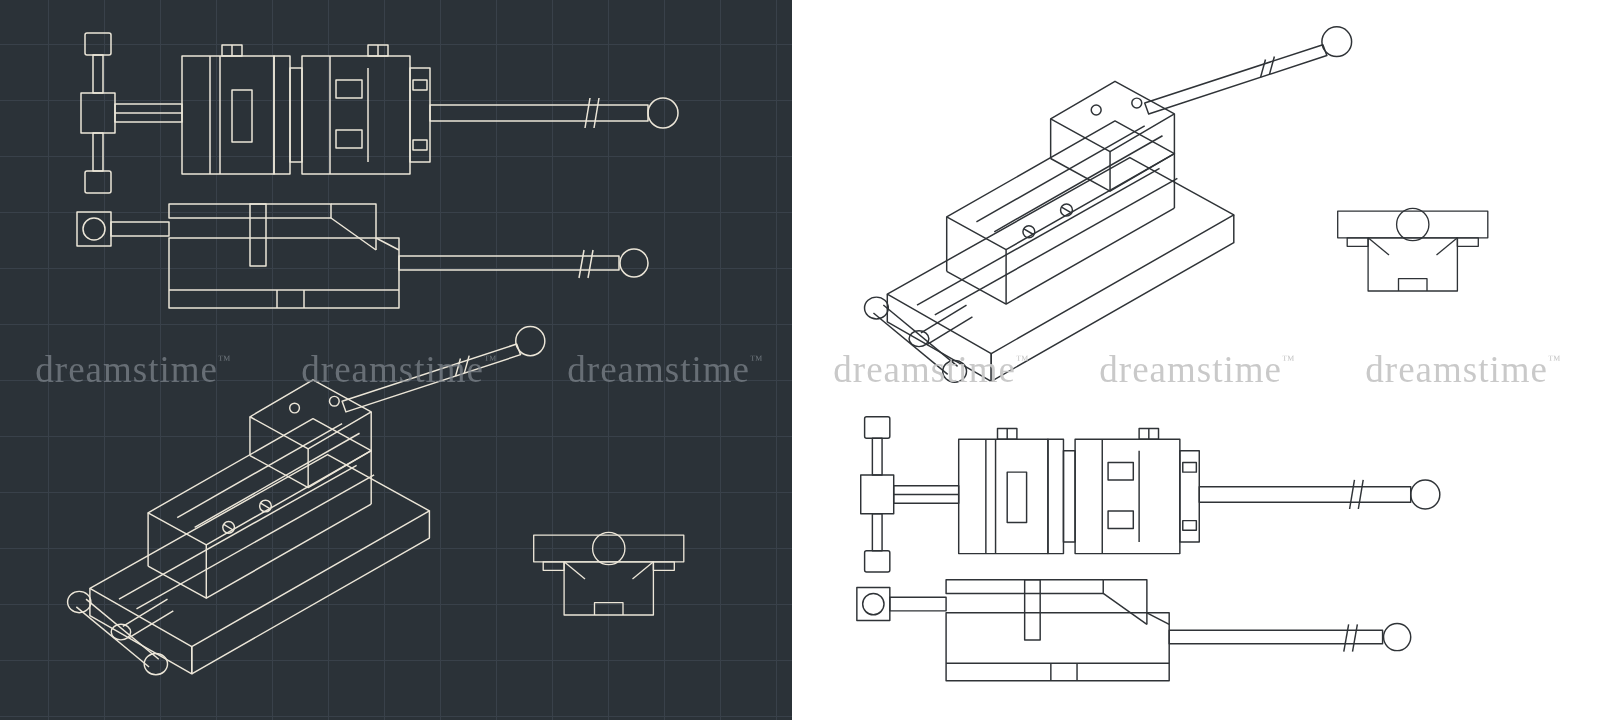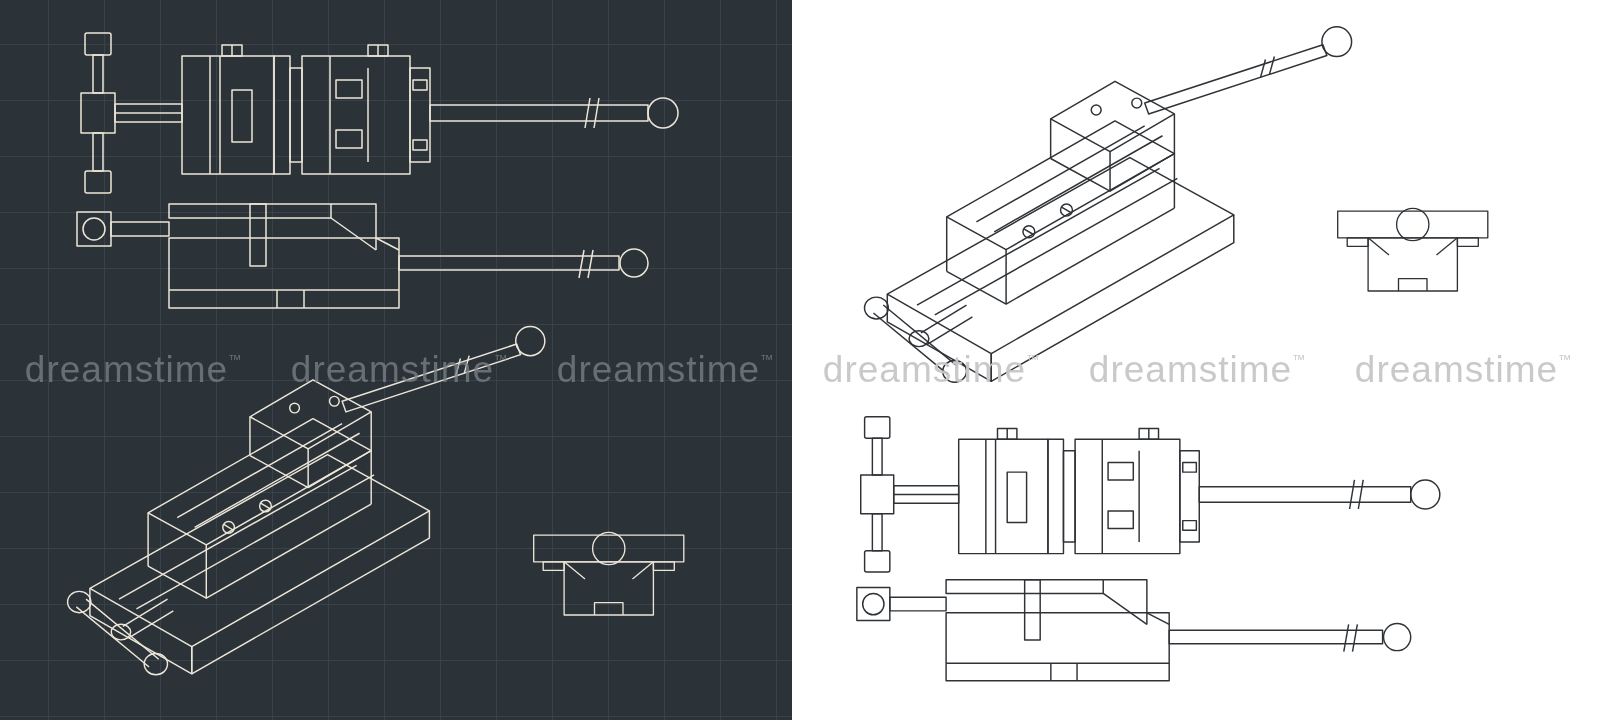--- a/index.html
+++ b/index.html
@@ -28,20 +28,21 @@
     position:absolute;left:0;top:0;width:1600px;height:720px;
     display:block;
   }
   .ink-light{color:var(--blueprint-line,#ece6d8);}
   .ink-dark{color:var(--drawing-line,#2f3337);}
   
   .watermark-row{
     position:absolute;left:0;top:350px;width:1600px;
     display:flex;align-items:flex-start;
     pointer-events:none;
+    font-family:Liberation Serif, serif;
   }
   .wm{
     flex:0 0 266px;width:266px;text-align:center;
     font-size:37px;font-weight:400;letter-spacing:1px;
     line-height:1.1;user-select:none;
   }
   .wm sup{font-size:13px;vertical-align:18px;letter-spacing:0;}
   .wm-on-dark{color:var(--watermark-on-dark,#7c838a);opacity:.75;}
   .wm-on-light{color:var(--watermark-on-light,#c7c7c7);opacity:.95;}
 </style>

